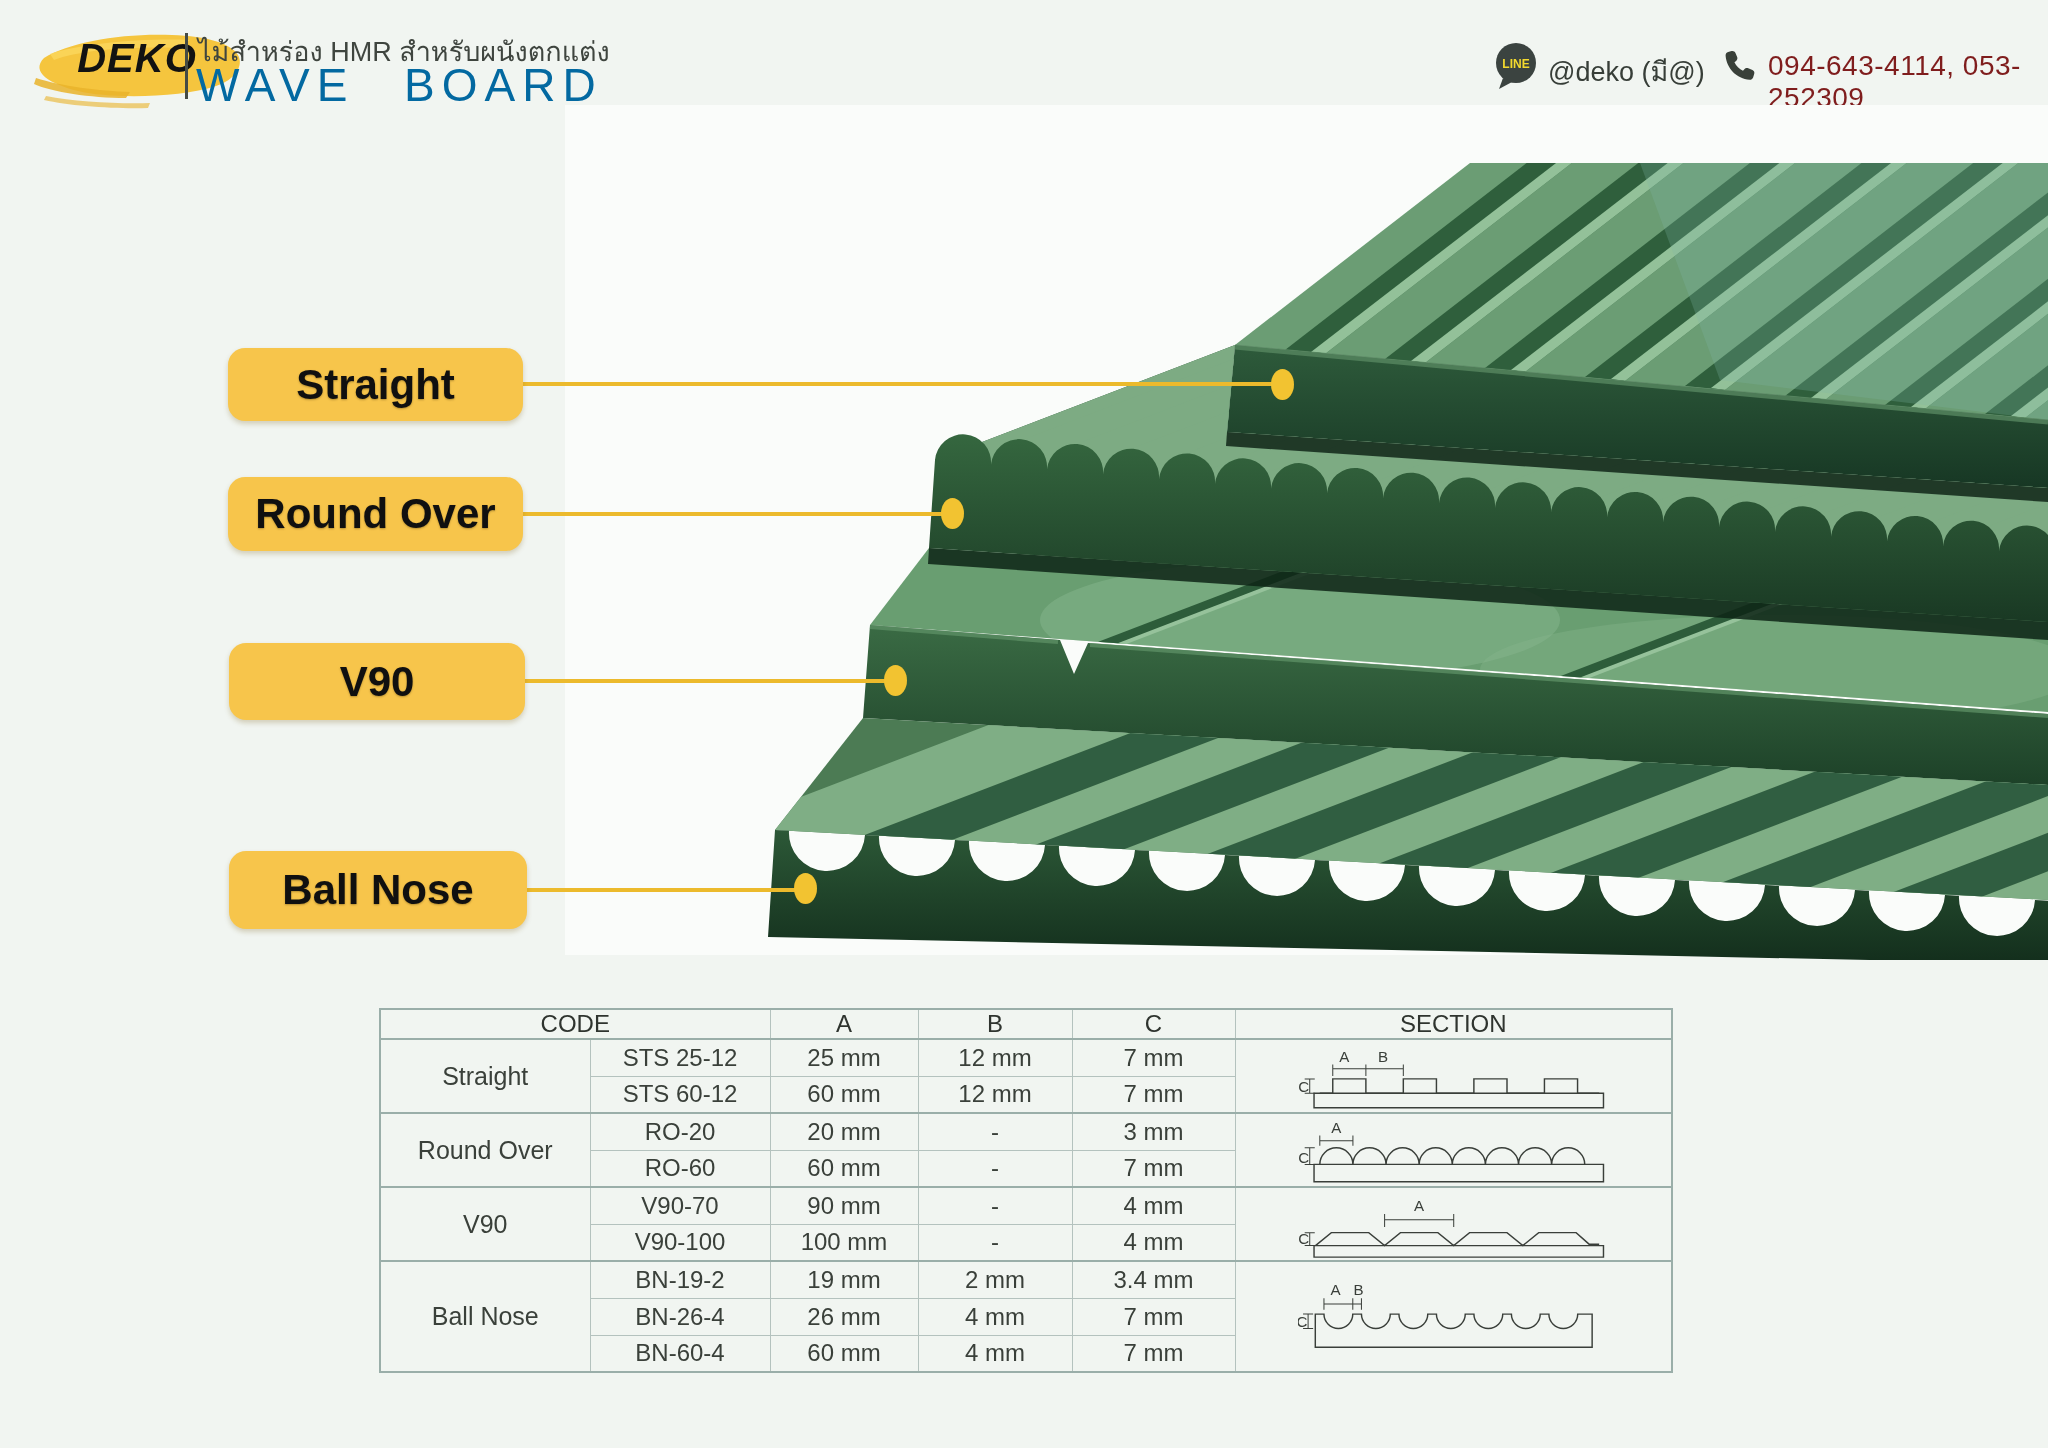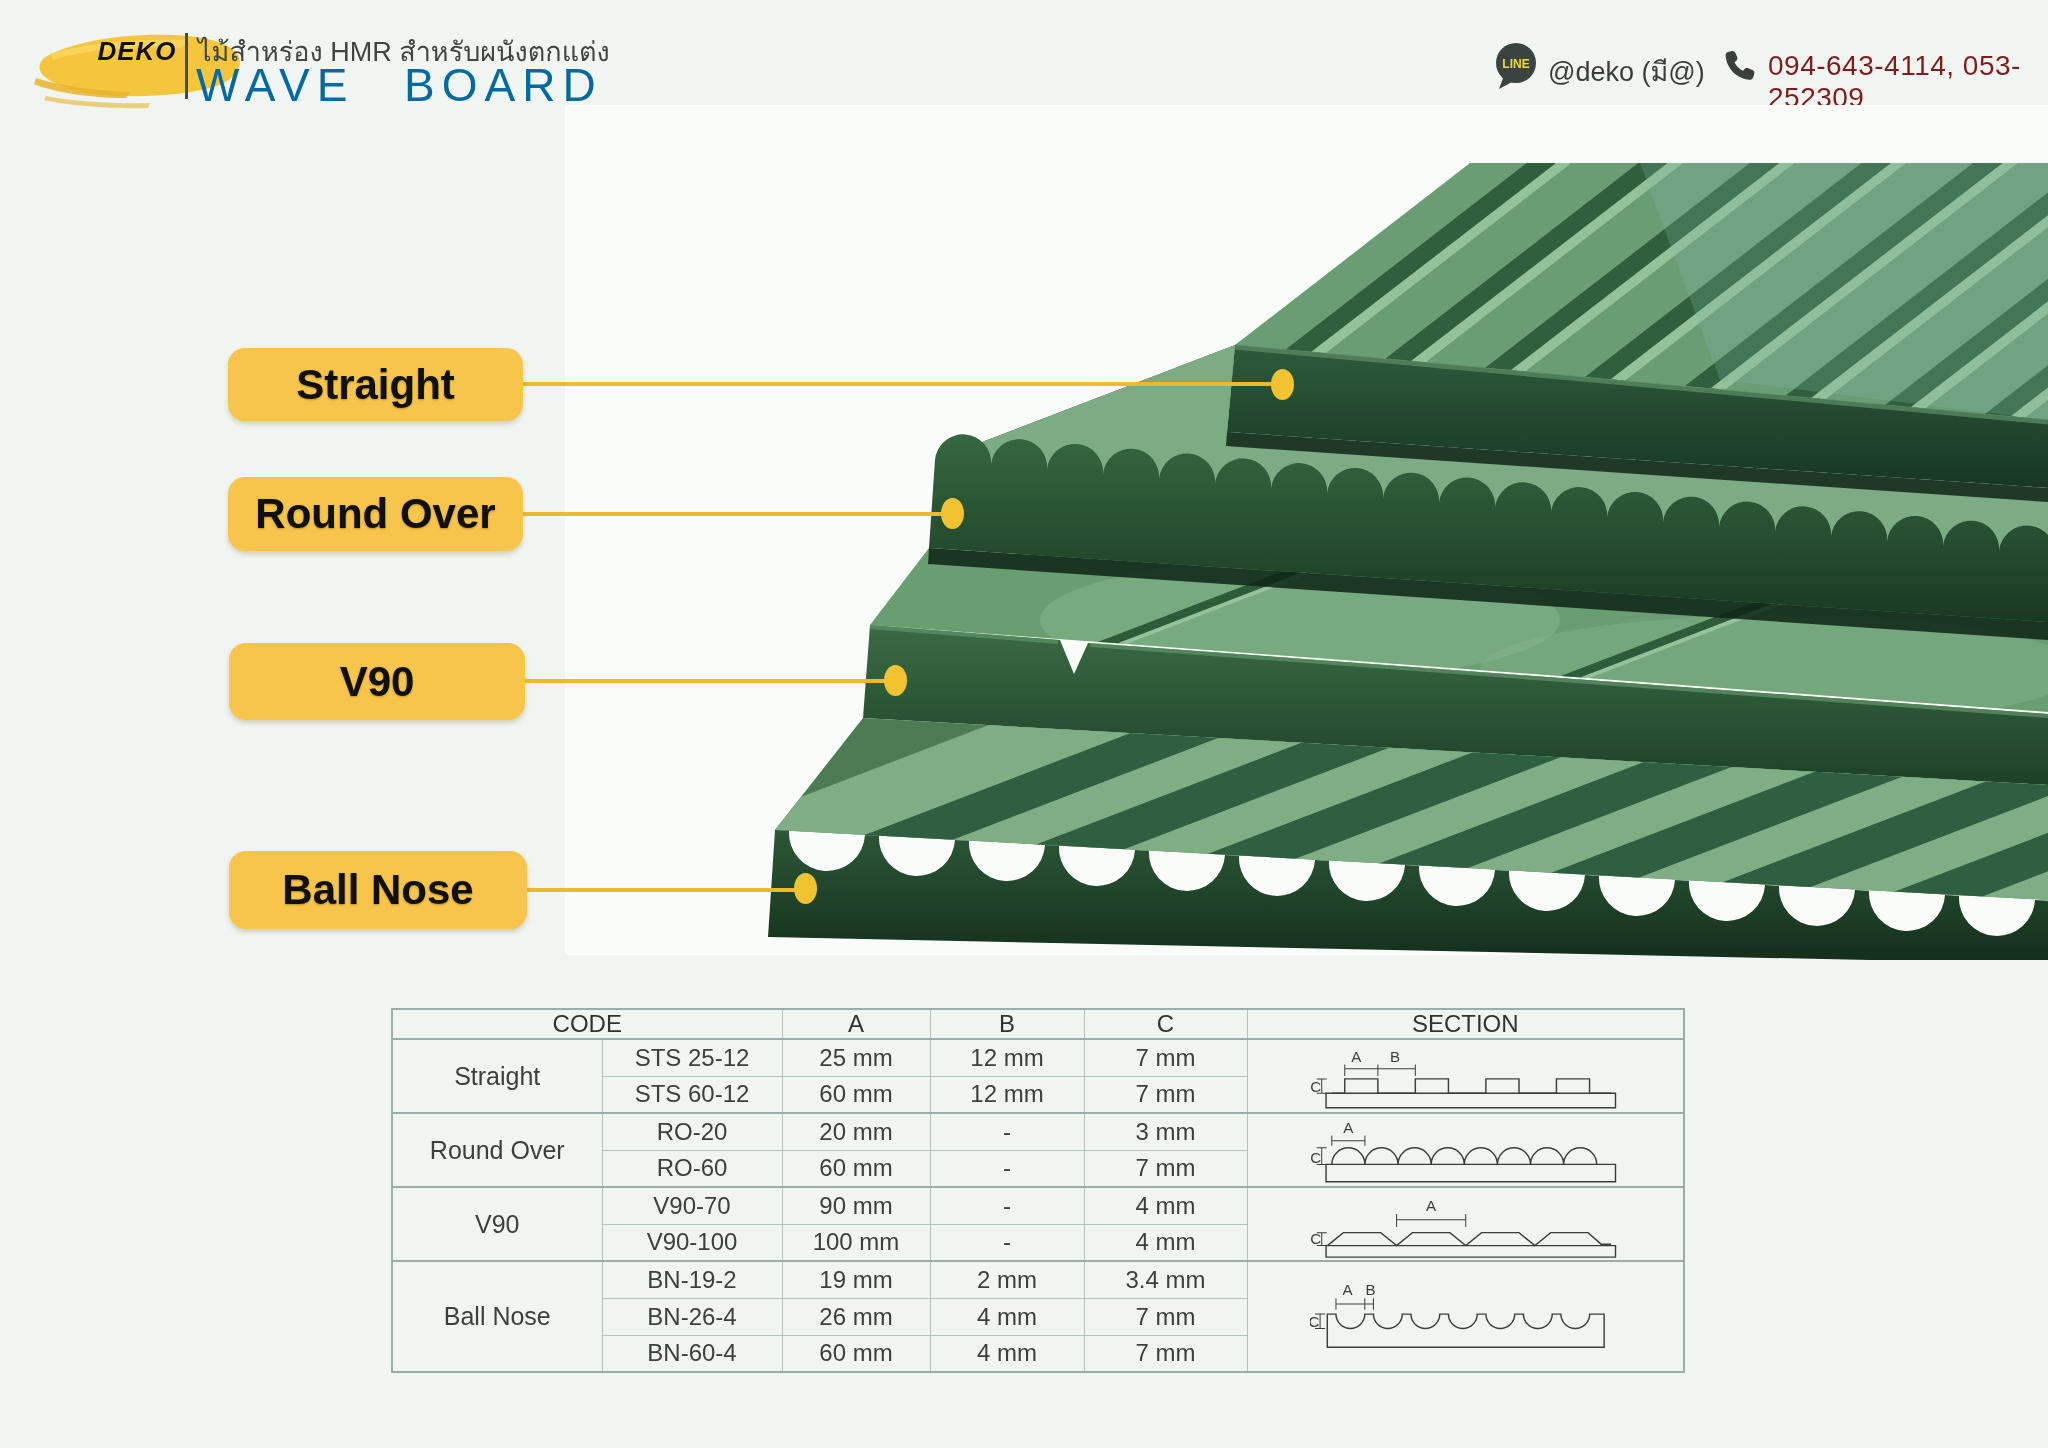--- a/index.html
+++ b/index.html
@@ -2,21 +2,21 @@
 <html><head>
 <meta charset="utf-8">
 <style>
   html,body{margin:0;padding:0;}
   body{width:2048px;height:1448px;background:#f1f5f1;position:relative;overflow:hidden;
        font-family:"Liberation Sans","DejaVu Sans",sans-serif;color:#2e332e;}
   .abs{position:absolute;}
 
   
   #logo-swash{left:30px;top:18px;width:230px;height:92px;}
-  #logo-text{left:62px;top:36px;width:150px;text-align:center;font-size:26px;font-weight:bold;
+  #logo-text{left:62px;top:36px;width:150px;text-align:center;font-size:40px;font-weight:bold;
              font-style:italic;color:#121212;letter-spacing:1px;}
   #header-divider{left:185px;top:33px;width:3px;height:66px;background:#454b45;}
   #tagline-thai{left:198px;top:30px;font-size:27px;color:#3f453f;}
   #product-title{left:196px;top:58px;font-size:46px;color:#0369a1;letter-spacing:7px;word-spacing:30px;}
   #line-badge{left:1493px;top:42px;width:48px;height:50px;}
   #line-id{left:1548px;top:50px;font-size:27px;color:#373e38;}
   #phone-icon{left:1722px;top:47px;width:36px;height:36px;}
   #phone-numbers{left:1768px;top:50px;font-size:28px;color:#7f1d1d;letter-spacing:.5px;}
 
   
@@ -39,21 +39,21 @@
   #dot-v90{left:884px;top:665px;}
   #dot-ball-nose{left:794px;top:873px;}
 
   
   #board-art{left:540px;top:100px;width:1508px;height:860px;z-index:1;}
 
   
   #spec-table-wrap{left:379px;top:1008px;z-index:2;}
   table.spec{border-collapse:collapse;table-layout:fixed;width:1292px;background:transparent;
              font-size:24px;color:#3a403a;}
-  table.spec{border:2px solid #9aaea9;margin-left:12px;}
+  table.spec{border:2px solid #9aaea9;}
   .spec th,.spec td{border:1.4px solid #b4c2be;text-align:center;vertical-align:middle;padding:0;}
   .spec thead tr{height:30px;}
   .spec tbody tr{height:37px;}
   .spec thead th{font-weight:normal;font-size:24px;color:#2f342f;border-bottom:2px solid #9aaea9;}
   .spec tr.gs td{border-top:2px solid #9aaea9;}
   .gname{font-size:25px;}
   .sect{padding:2px 0;}
   .sect svg{display:block;margin:0 auto;}
   .dwg{stroke:#3a3f3a;stroke-width:2;fill:none;}
   .dim{stroke:#3a3f3a;stroke-width:1.4;fill:none;}

